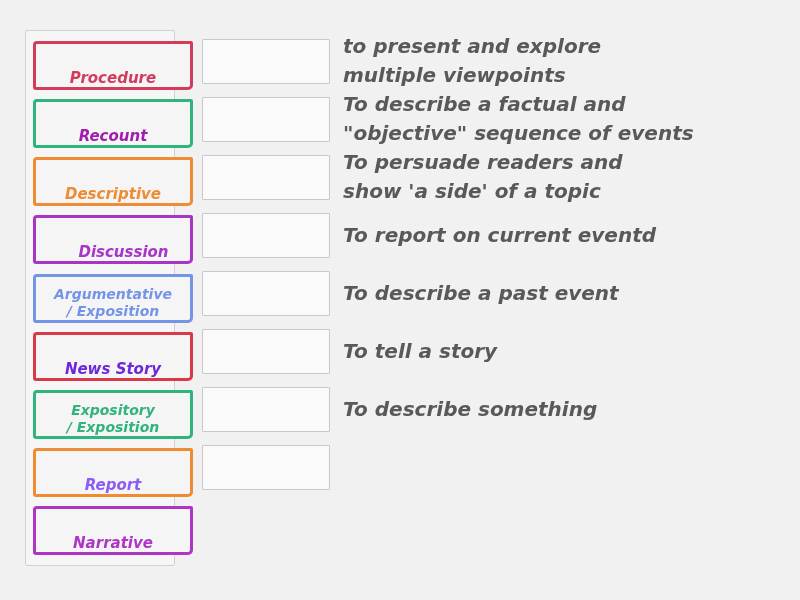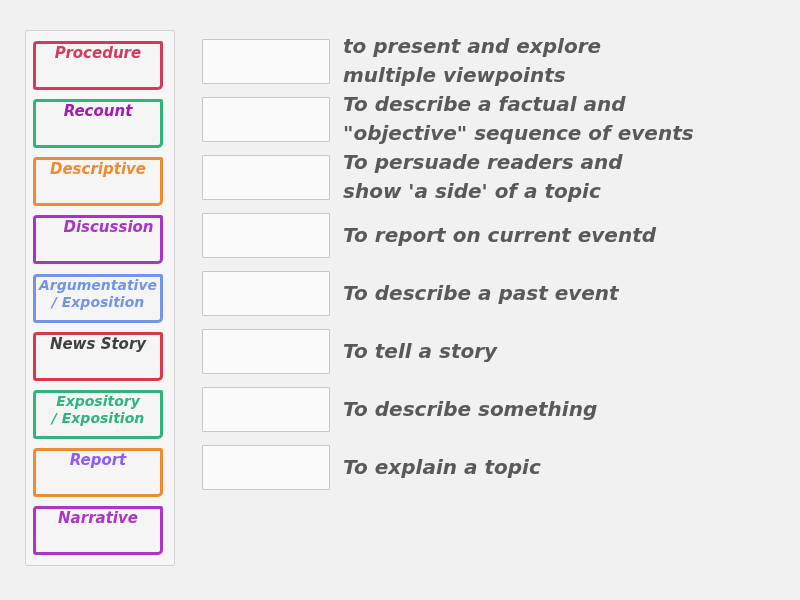--- a/index.html
+++ b/index.html
@@ -27,29 +27,29 @@
     background: #f7f6f7;
     border: 1px solid #d2d0d3;
     border-radius: 2px;
     padding: 10px 7px;
     display: flex;
     flex-direction: column;
     justify-content: space-between;
   }
   .tile {
     box-sizing: border-box;
-    width: 130px;
+    width: 160px;
     height: 49px;
     background: #f6f5f6;
     border: 3px solid #888;
     border-radius: 4px 2px 5px 3px;
     display: flex;
     flex-direction: column;
     align-items: center;
-    justify-content: flex-start;
+    justify-content: flex-end;
     font-style: italic;
     font-weight: bold;
     font-size: 15px;
     line-height: 18px;
     text-align: center;
     cursor: grab;
     user-select: none;
   }
   .tile.two-line { font-size: 14px; line-height: 17px; }
   
@@ -98,21 +98,21 @@
     <div class="tile" style="border-color: rgb(238, 139, 51); color: rgb(238, 139, 51);">
       <span>Descriptive</span>
     </div>
     <div class="tile" style="border-color: rgb(168, 53, 198); color: rgb(168, 53, 198); padding-left: 21px;">
       <span>Discussion</span>
     </div>
     <div class="tile two-line" style="border-color: rgb(116, 149, 229); color: rgb(116, 149, 229);">
       <span>Argumentative</span>
       <span>/ Exposition</span>
     </div>
-    <div class="tile" style="border-color: rgb(217, 58, 71); color: #404040;">
+    <div class="tile" style="border-color: rgb(217, 58, 71); color: #6d28d9;">
       <span>News Story</span>
     </div>
     <div class="tile two-line" style="border-color: rgb(47, 180, 124); color: rgb(47, 180, 124);">
       <span>Expository</span>
       <span>/ Exposition</span>
     </div>
     <div class="tile" style="border-color: rgb(238, 139, 51); color: #8b5cf6;">
       <span>Report</span>
     </div>
     <div class="tile" style="border-color: rgb(174, 53, 198); color: rgb(174, 53, 198);">
@@ -161,19 +161,16 @@
       </div>
     </div>
     <div class="match-row">
       <div class="drop-zone"></div>
       <div class="definition">
         <div>To describe something</div>
       </div>
     </div>
     <div class="match-row">
       <div class="drop-zone"></div>
-      <div class="definition">
-        <div>To explain a topic</div>
-      </div>
     </div>
   </div>
 
 </div>
 
 </body></html>

